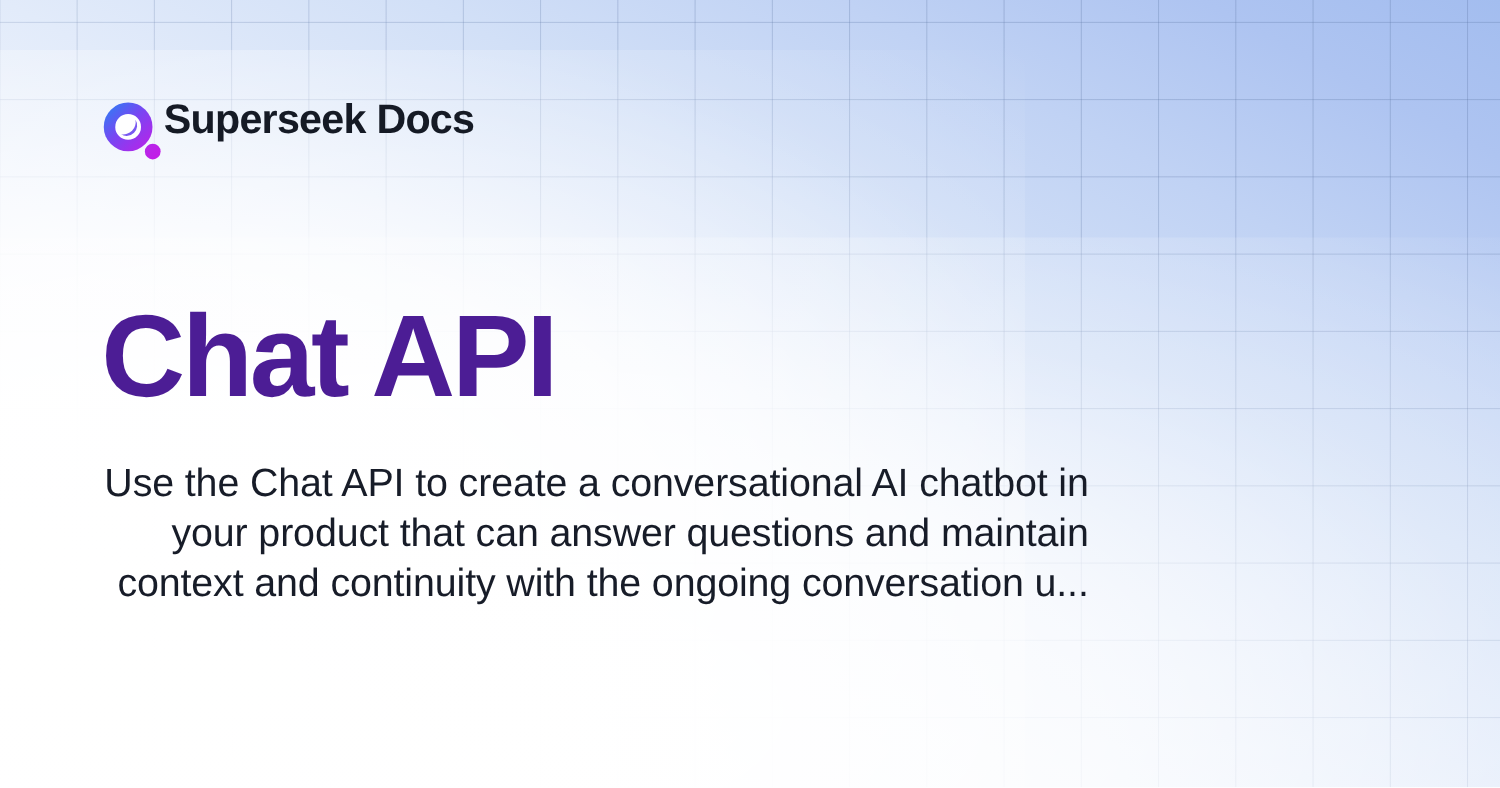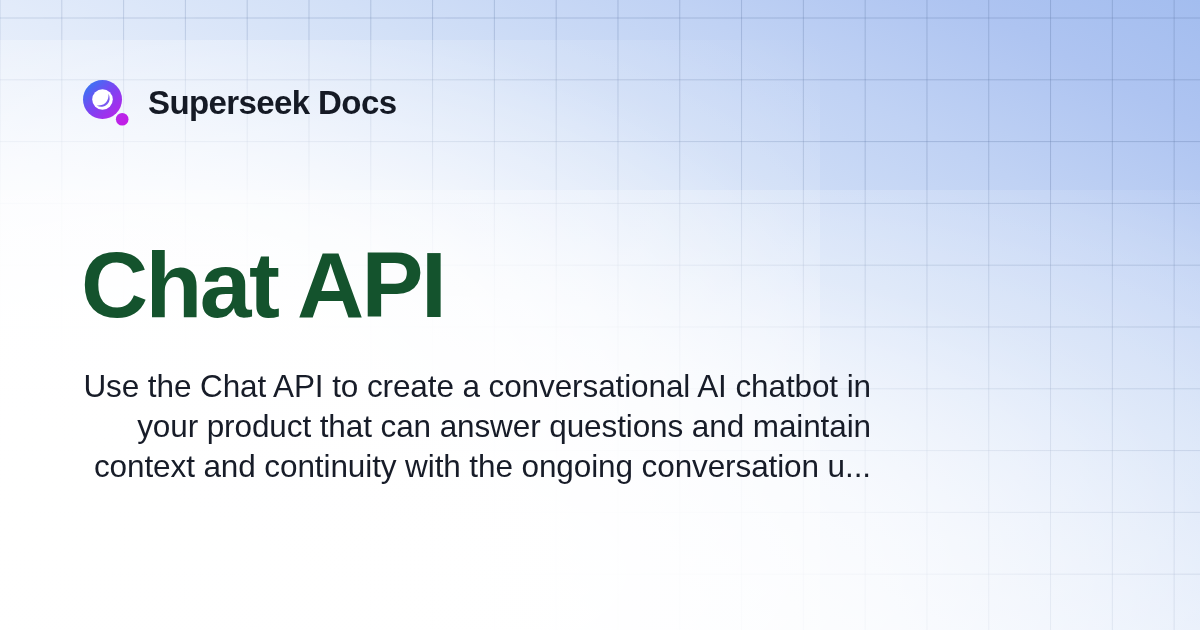--- a/index.html
+++ b/index.html
@@ -100,22 +100,21 @@
 
   .content {
     position: absolute;
     inset: 0;
     padding: 78px 80px 60px 81px;
   }
 
   
   .brand {
     display: flex;
-    align-items: center;
-    gap: 17px;
+    align-items: flex-start;
     height: 48px;
   }
 
   .brand-logo {
     width: 50px;
     height: 50px;
     flex: 0 0 50px;
     display: block;
     margin-left: 0;
     margin-top: 2px;
@@ -130,21 +129,21 @@
     white-space: nowrap;
   }
 
   
   .headline {
     margin-top: 113px;
     font-size: 93px;
     font-weight: 700;
     letter-spacing: -2.6px;
     line-height: 1.0;
-    color: #14532d;
+    color: #4c1d95;
     white-space: nowrap;
   }
 
   
   .description {
     margin-top: 34px;
     font-size: 31.5px;
     font-weight: 400;
     line-height: 40px;
     color: #171c28;

